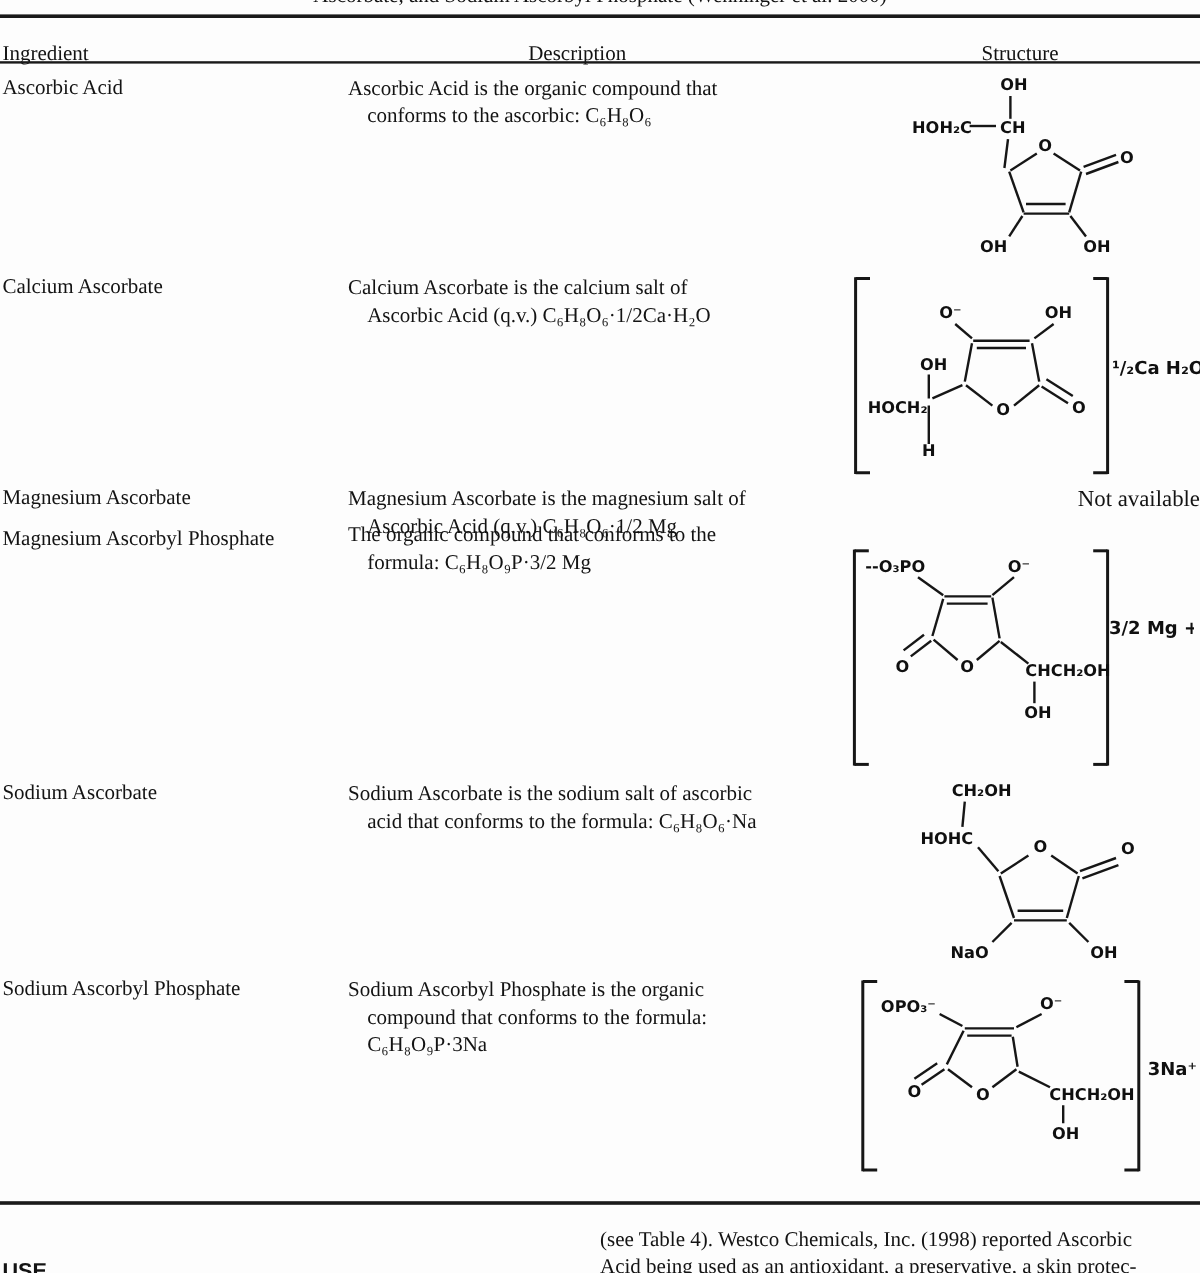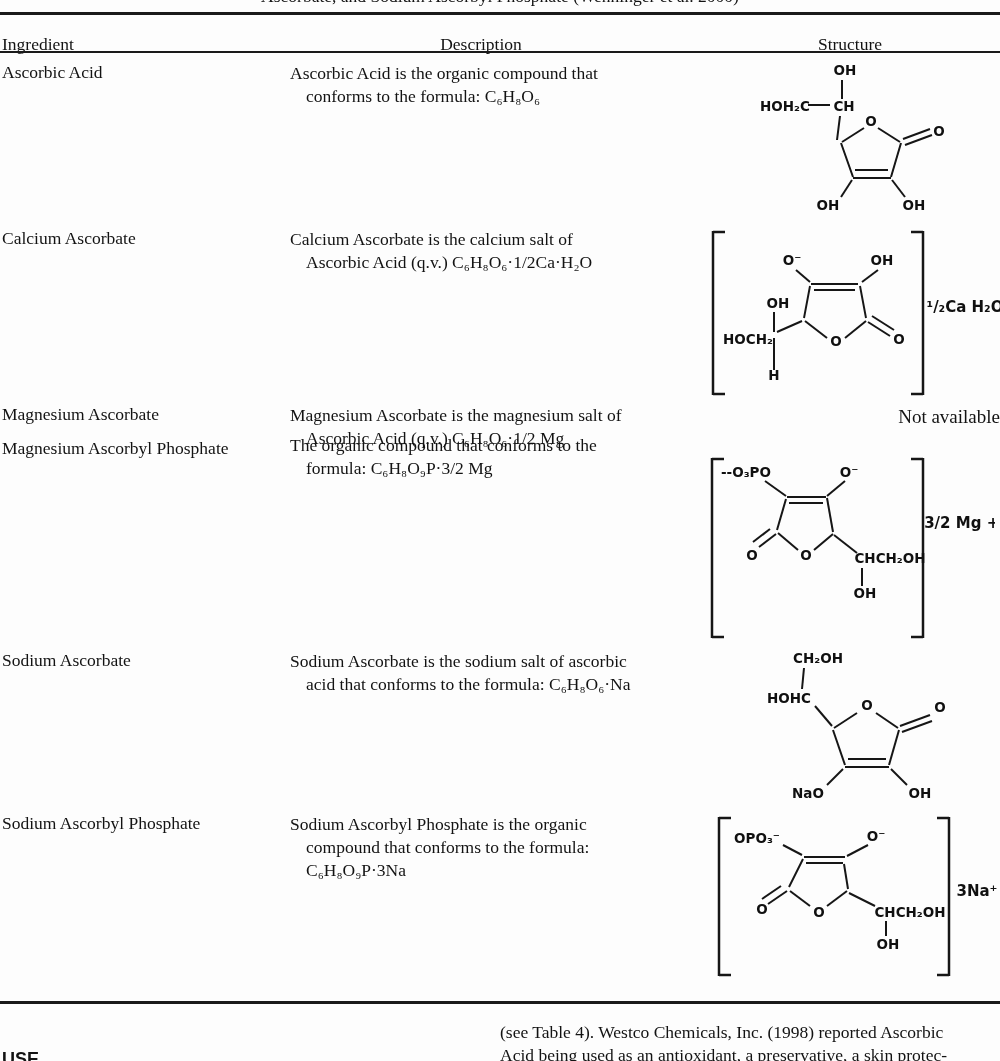--- a/index.html
+++ b/index.html
@@ -29,21 +29,21 @@
   <div class="rule" style="top:12px;height:3px"></div>
 
   <div class="hdr" style="left:2px;top:22px">Ingredient</div>
   <div class="hdr hdr-c" style="left:290px;top:22px;width:382px">Description</div>
   <div class="hdr hdr-c" style="left:700px;top:22px;width:300px">Structure</div>
 
   <div class="rule" style="top:51px;height:2px"></div>
 
   <div class="ing" style="top:62px">Ascorbic Acid</div>
   <div class="desc" style="top:62px">Ascorbic Acid is the organic compound that
-conforms to the formula: C₆H₈O₆</div>
+conforms to the ascorbic: C₆H₈O₆</div>
   <div class="struct" style="left:720px;top:55px"><svg width="280" height="165">
         <line x1="122" y1="25" x2="122" y2="44" stroke="#161616" stroke-width="2"></line>
         <line x1="88" y1="50" x2="110" y2="50" stroke="#161616" stroke-width="2"></line>
         <line x1="120" y1="61" x2="117" y2="85" stroke="#161616" stroke-width="2"></line>
         <line x1="144" y1="73" x2="122" y2="87" stroke="#161616" stroke-width="2"></line>
         <line x1="158" y1="73" x2="180" y2="87" stroke="#161616" stroke-width="2"></line>
         <line x1="121" y1="88" x2="133" y2="122" stroke="#161616" stroke-width="2"></line>
         <line x1="181" y1="88" x2="171" y2="122" stroke="#161616" stroke-width="2"></line>
         <line x1="135" y1="115" x2="168" y2="115" stroke="#161616" stroke-width="2"></line>
         <line x1="133" y1="123" x2="171" y2="123" stroke="#161616" stroke-width="2"></line>

